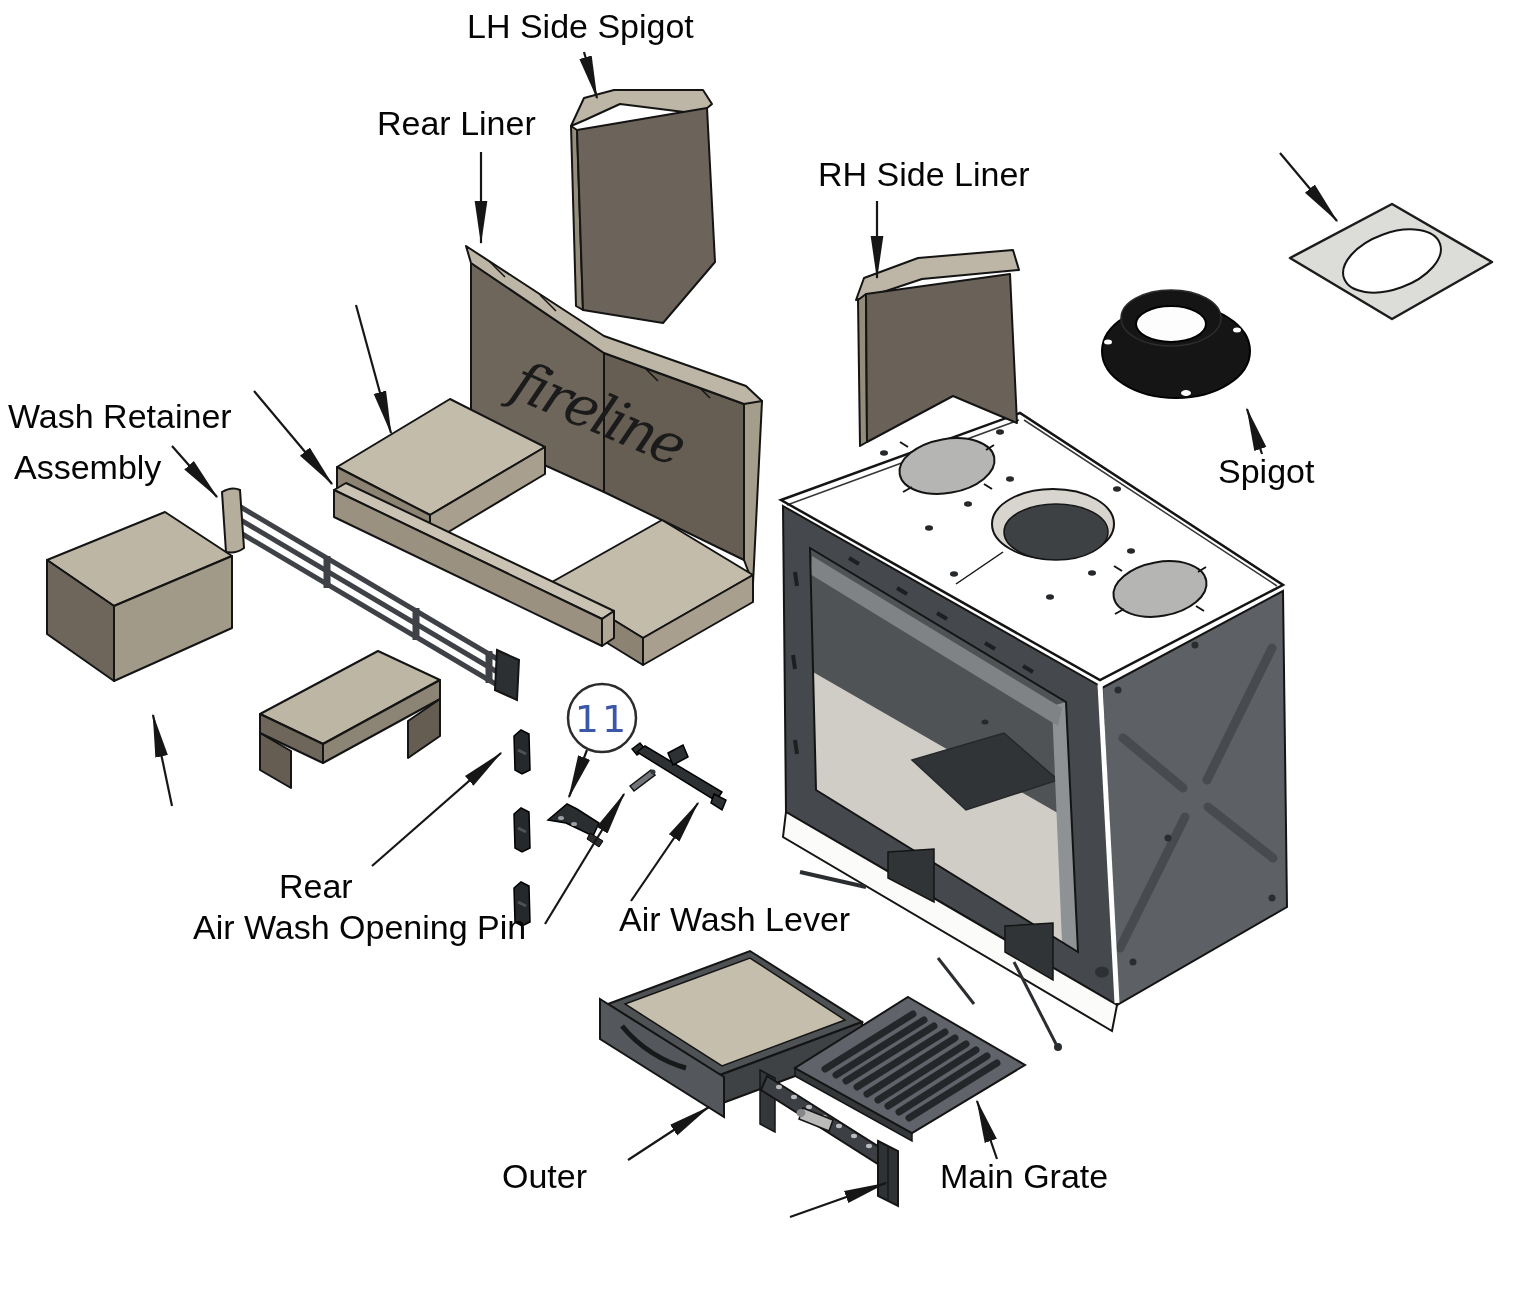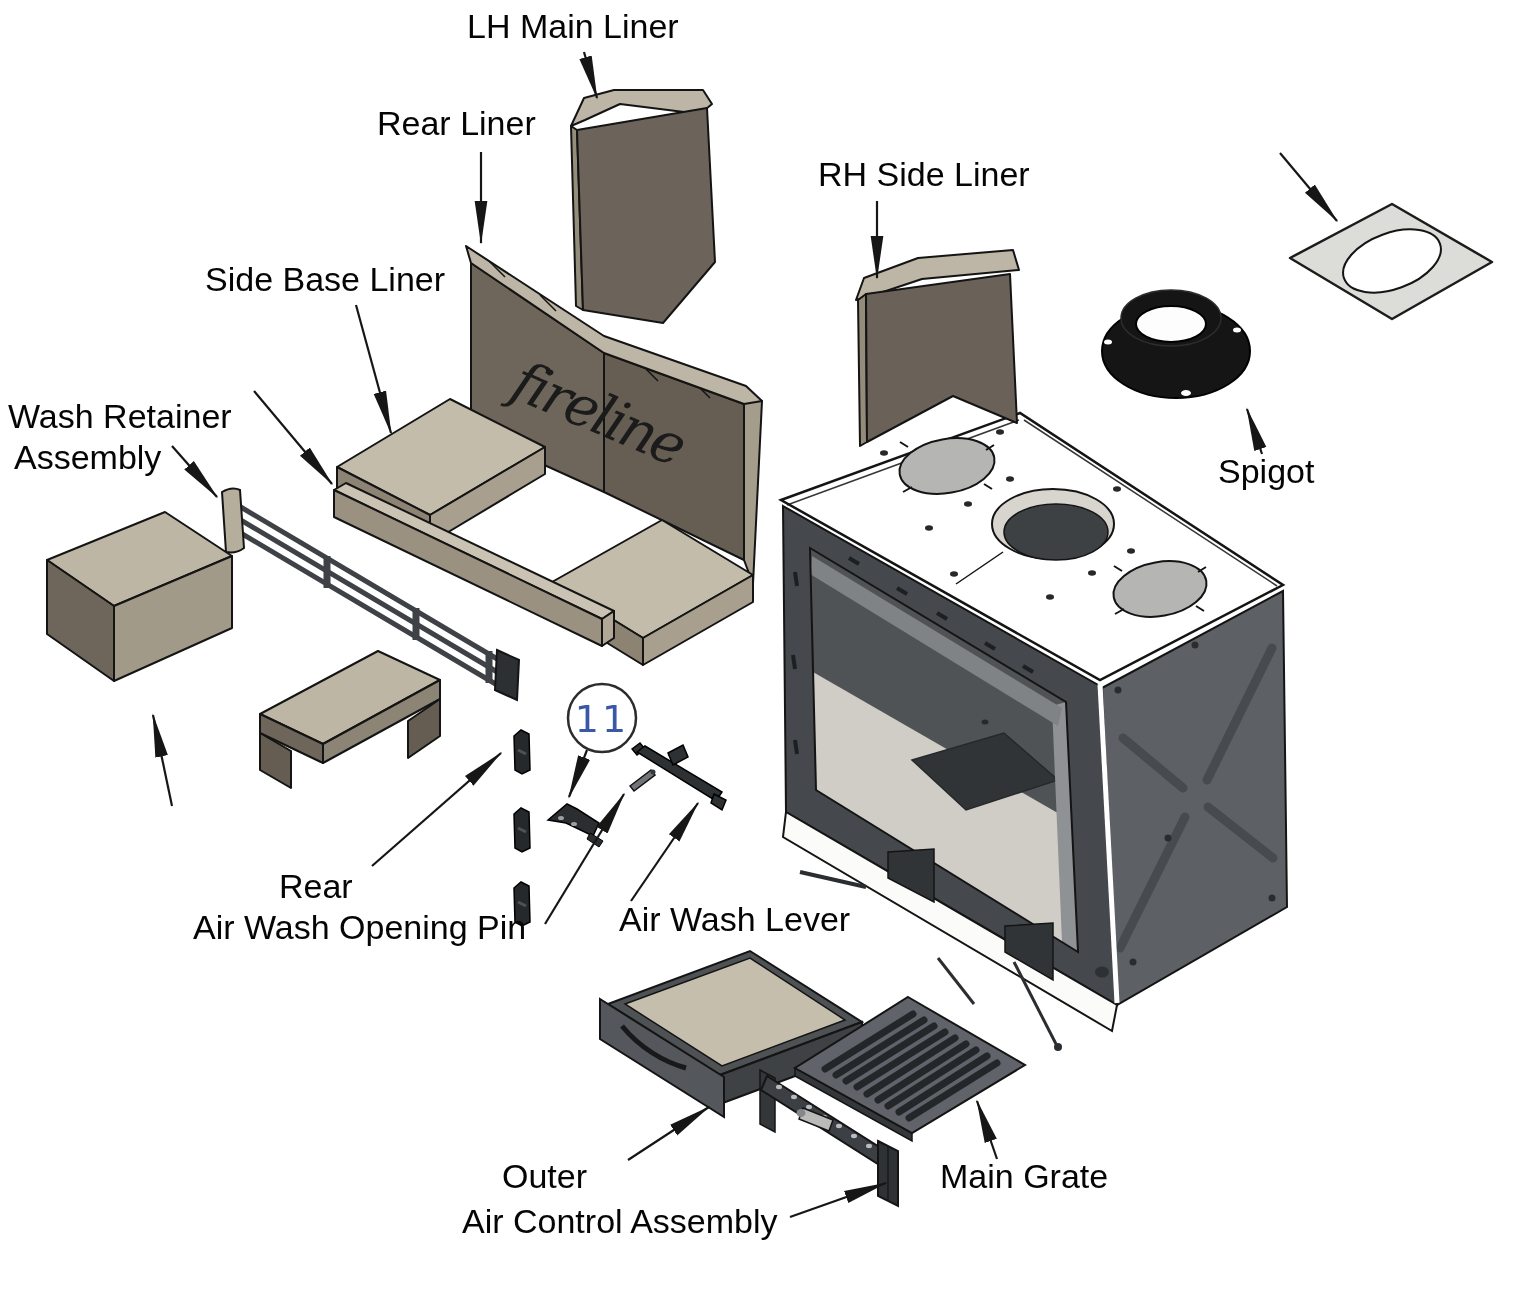--- a/index.html
+++ b/index.html
@@ -1,21 +1,21 @@
 <!DOCTYPE html>
 <html><head>
 <meta charset="utf-8">
 <style>
   html,body{margin:0;padding:0;background:#fff;}
   #stage{position:relative;width:1536px;height:1315px;background:#ffffff;overflow:hidden;
          font-family:"Liberation Sans",sans-serif;}
   #scene{position:absolute;left:0;top:0;}
   .lbl{position:absolute;font-size:34px;line-height:1.0;color:#050505;white-space:nowrap;
        font-family:"Liberation Sans",sans-serif;}
-  .lbl .l2{display:block;margin-left:6px;margin-top:7px;}
+  .lbl .l2{display:block;margin-left:6px;margin-top:17px;}
 </style>
 </head>
 <body>
 
 <div id="stage">
 
 <svg id="scene" width="1536" height="1315" viewBox="0 0 1536 1315">
   <defs>
     <marker id="ah" viewBox="0 0 10 4" refX="9.6" refY="2" markerWidth="44" markerHeight="17.6" orient="auto" markerUnits="userSpaceOnUse">
       <path d="M0,0.55 L10,2 L0,3.45 Z" fill="#161616"></path>
@@ -252,25 +252,23 @@
     <line x1="372" y1="866" x2="501" y2="753" marker-end="url(#ah)"></line>
     <line x1="587" y1="750" x2="569" y2="797" marker-end="url(#ah)"></line>
     <line x1="545" y1="924" x2="624" y2="794" marker-end="url(#ah)"></line>
     <line x1="631" y1="901" x2="698" y2="803" marker-end="url(#ah)"></line>
     <line x1="628" y1="1160" x2="709" y2="1107" marker-end="url(#ah)"></line>
     <line x1="790" y1="1217" x2="886" y2="1183" marker-end="url(#ah)"></line>
     <line x1="997" y1="1159" x2="977" y2="1101" marker-end="url(#ah)"></line>
   </g>
 </svg>
 
-  <div class="lbl" style="left:467px;top:9px">LH Main Liner</div>
+  <div class="lbl" style="left:467px;top:9px">LH Side Spigot</div>
   <div class="lbl" style="left:377px;top:106px">Rear Liner</div>
-  <div class="lbl" style="left:205px;top:262px">Side Base Liner</div>
   <div class="lbl" style="left:8px;top:399px"><span>Wash Retainer</span><span class="l2">Assembly</span></div>
   <div class="lbl" style="left:818px;top:157px">RH Side Liner</div>
   <div class="lbl" style="left:1218px;top:454px">Spigot</div>
   <div class="lbl" style="left:279px;top:869px">Rear</div>
   <div class="lbl" style="left:193px;top:910px">Air Wash Opening Pin</div>
   <div class="lbl" style="left:619px;top:902px">Air Wash Lever</div>
   <div class="lbl" style="left:502px;top:1159px">Outer</div>
-  <div class="lbl" style="left:462px;top:1204px">Air Control Assembly</div>
   <div class="lbl" style="left:940px;top:1159px">Main Grate</div>
 </div>
 
 </body></html>

